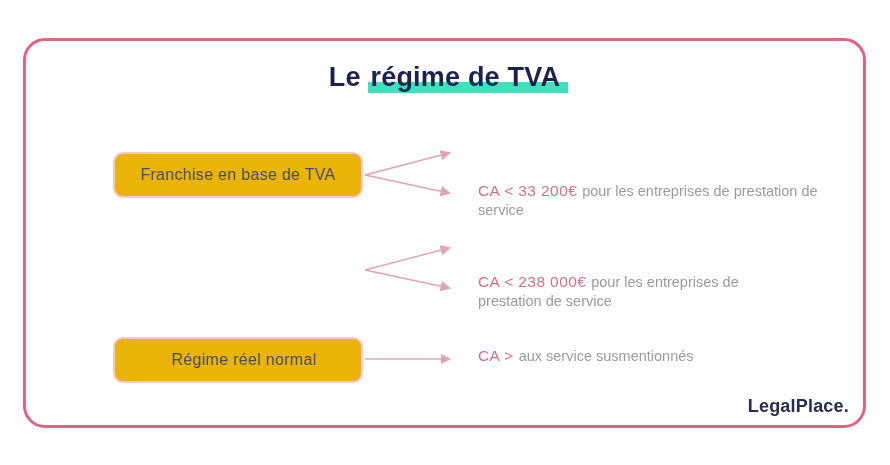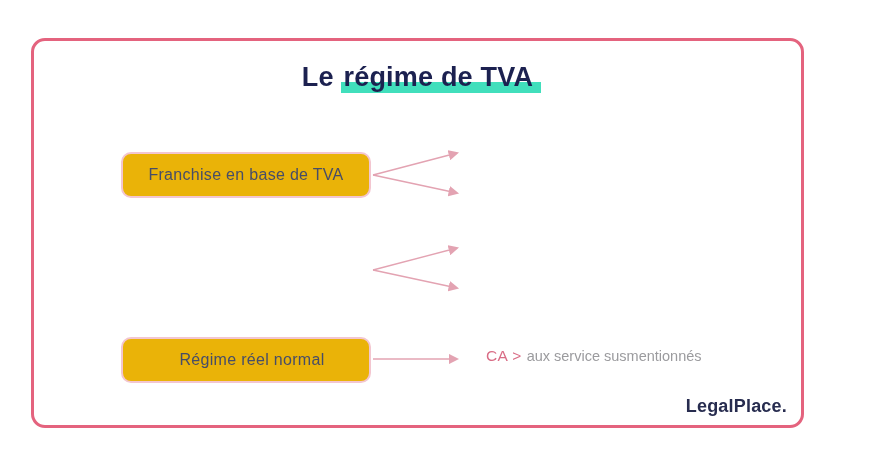--- a/index.html
+++ b/index.html
@@ -7,25 +7,24 @@
     width: 890px; height: 465px;
     background: #ffffff;
     font-family: "Liberation Sans", sans-serif;
     overflow: hidden;
   }
   .page { position: relative; width: 890px; height: 465px; background: #ffffff; }
 
   .card {
     position: absolute;
     left: 23px; top: 38px;
-    width: 773px; height: 390px;
+    width: 843px; height: 390px;
     background: #ffffff;
     border: 3px solid #e4637e;
-    border-radius: 14px;
-    margin-left: 8px;
+    border-radius: 22px;
   }
 
   .title {
     position: absolute;
     top: 21px; left: 0; right: 0;
     text-align: center;
     font-size: 27px;
     font-weight: 700;
     letter-spacing: 0.2px;
     color: #1c2150;
@@ -111,20 +110,22 @@
     </svg>
 
     <div class="node-box box1">
       <span>Franchise en base de TVA</span>
     </div>
     <div class="node-box box3">
       <span>Régime réel normal</span>
     </div>
 
 
+    <div class="val-row r2"><span class="val">CA &lt; 33 200€</span><span class="desc">pour les entreprises de prestation de service</span></div>
 
 
+    <div class="val-row r4"><span class="val">CA &lt; 238 000€</span><span class="desc">pour les entreprises de prestation de service</span></div>
 
     <div class="val-row r5"><span class="val">CA &gt;</span><span class="desc">aux service susmentionnés</span></div>
 
     <div class="brand">LegalPlace.</div>
   </div>
 </div>
 
 </body></html>

